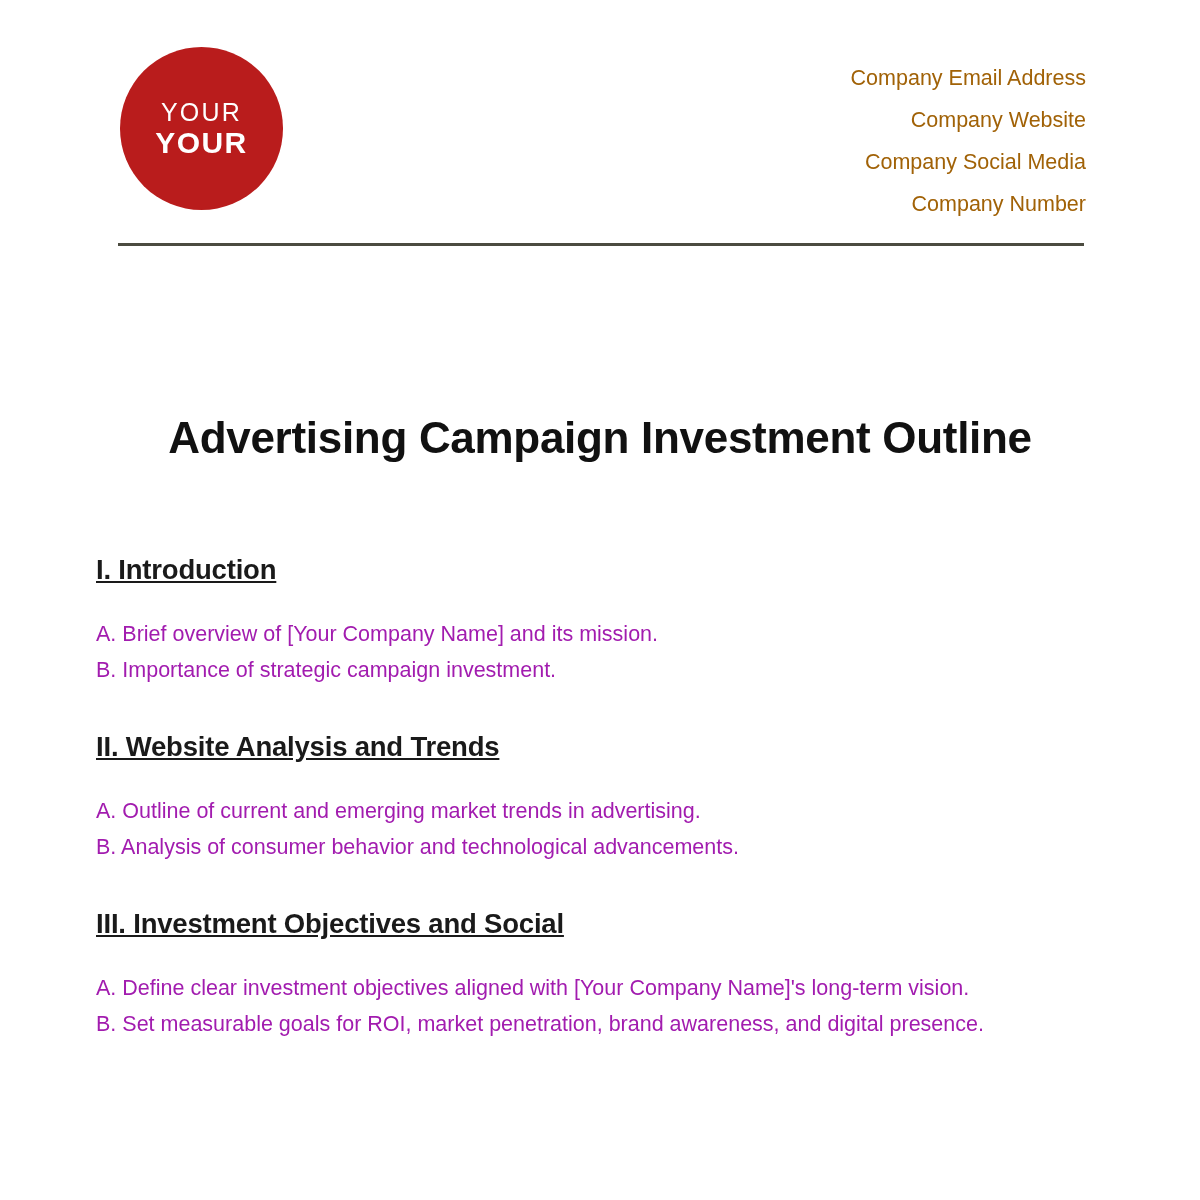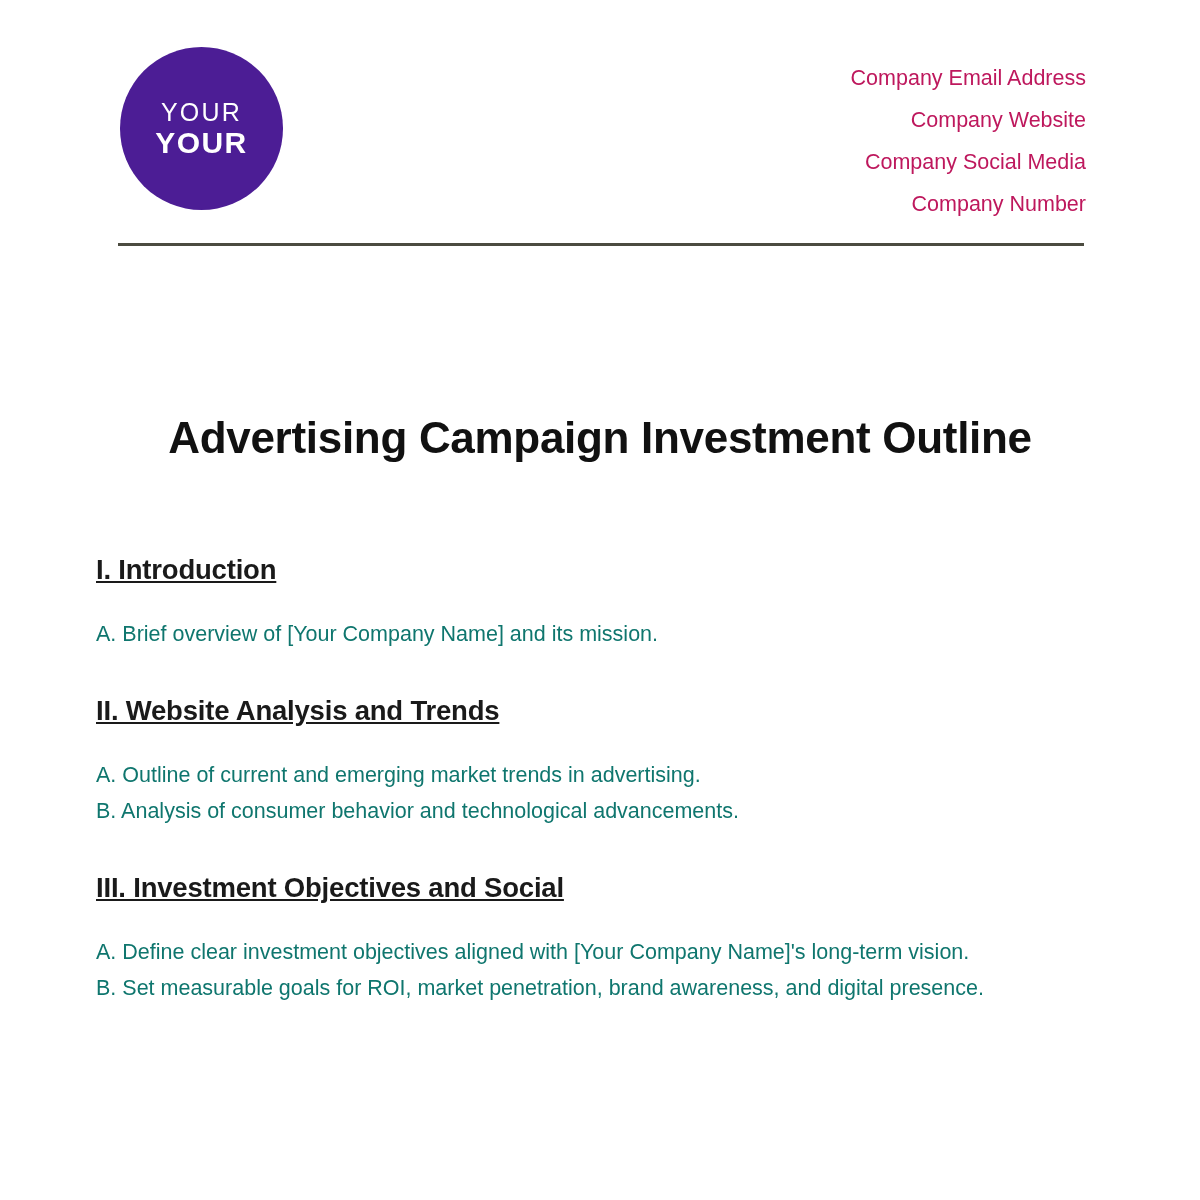--- a/index.html
+++ b/index.html
@@ -31,21 +31,21 @@
     padding: 47px 114px 0 120px;
     display: flex;
     align-items: flex-start;
     justify-content: space-between;
   }
 
   .logo-circle {
     width: 163px;
     height: 163px;
     border-radius: 50%;
-    background: #4c1d95;
+    background: #b91c1c;
     display: flex;
     flex-direction: column;
     align-items: center;
     justify-content: center;
     flex: 0 0 auto;
   }
 
   .logo-line-1 {
     color: #ffffff;
     font-size: 25px;
@@ -65,21 +65,21 @@
   }
 
   .contact-block {
     text-align: right;
     padding-top: 10px;
   }
 
   .contact-line {
     font-size: 21.5px;
     font-weight: 400;
-    color: #be185d;
+    color: #a16207;
     line-height: 42px;
     white-space: nowrap;
   }
 
   .divider {
     position: absolute;
     left: 118px;
     top: 243px;
     width: 966px;
     height: 3px;
@@ -117,21 +117,21 @@
     color: #1a1a1a;
     letter-spacing: -0.2px;
     line-height: 1.2;
     margin-bottom: 30px;
     text-decoration: underline;
   }
 
   .section-item {
     font-size: 21.5px;
     font-weight: 400;
-    color: #0f766e;
+    color: #a21caf;
     line-height: 36px;
   }
 
   .section-body.justified .section-item {
     text-align: justify;
     text-justify: inter-word;
   }
 </style>
 </head>
 <body>
@@ -157,20 +157,21 @@
   <div class="divider"></div>
 
   <div class="doc-title">Advertising Campaign Investment Outline</div>
 
   <div class="content">
 
     <div class="section">
       <div class="section-heading">I. Introduction</div>
       <div class="section-body">
         <div class="section-item">A. Brief overview of [Your Company Name] and its mission.</div>
+        <div class="section-item">B. Importance of strategic campaign investment.</div>
       </div>
     </div>
 
     <div class="section">
       <div class="section-heading">II. Website Analysis and Trends</div>
       <div class="section-body">
         <div class="section-item">A. Outline of current and emerging market trends in advertising.</div>
         <div class="section-item">B. Analysis of consumer behavior and technological advancements.</div>
       </div>
     </div>

